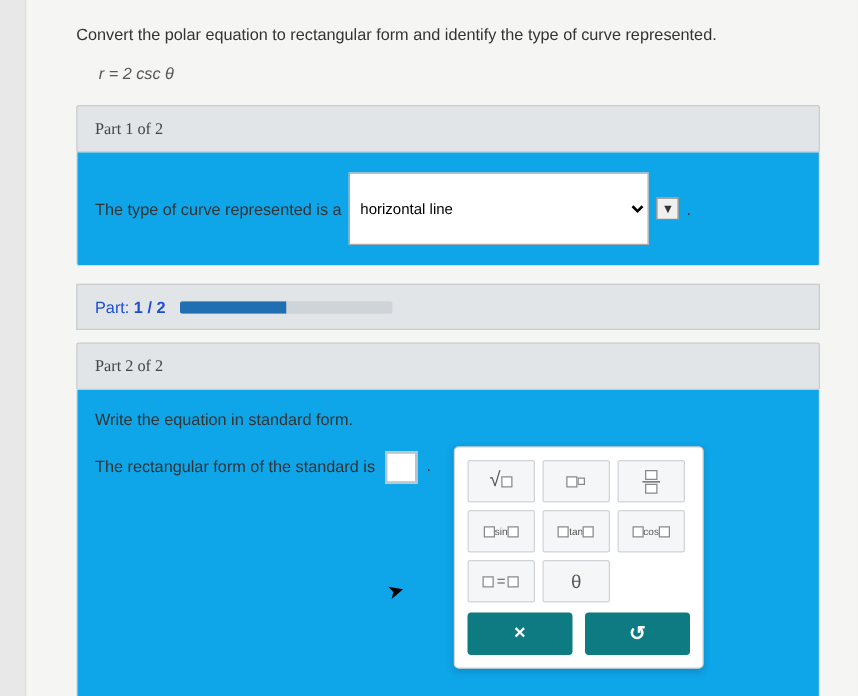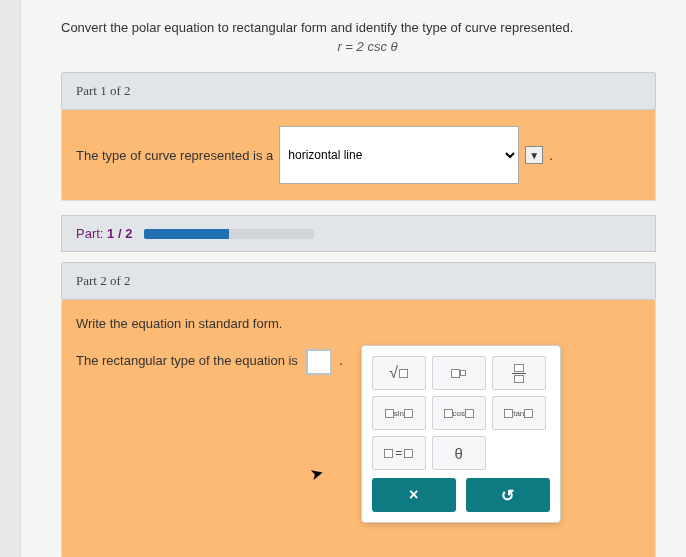--- a/index.html
+++ b/index.html
@@ -17,38 +17,37 @@
     margin: 0 0 0 20px;
     min-height: 557px;
     padding: 20px 30px 20px 40px;
     border-left: 1px solid #ddd;
   }
   .problem-statement {
     margin-bottom: 18px;
   }
   .equation {
     font-style: italic;
-    margin-top: 4px;
+    margin-top: 16px;
     margin-left: 18px;
     color: #555;
-    text-align: center;
   }
   .part-header {
     background: #e2e5e8;
     border: 1px solid #c9ccce;
     padding: 10px 14px;
     font-size: 13px;
     color: #444;
     border-radius: 2px;
     font-family: Liberation Serif, serif;
   }
   .part-body {
     border: 1px solid #dcdcdc;
     border-top: none;
-    background: #fdba74;
+    background: #0ea5e9;
     padding: 16px 14px;
     margin-bottom: 14px;
     border-radius: 0 0 2px 2px;
   }
   .select-wrap {
     display: inline-flex;
     align-items: center;
     gap: 6px;
   }
   select {
@@ -71,21 +70,21 @@
   }
   .progress-row {
     display: flex;
     align-items: center;
     gap: 12px;
     background: #e2e5e8;
     border: 1px solid #c9ccce;
     padding: 10px 14px;
     margin-bottom: 10px;
   }
-  .progress-label { color: #701a75; }
+  .progress-label { color: #1d4ed8; }
   .progress-label .bold { font-weight: bold; }
   .progress-bar {
     width: 170px;
     height: 10px;
     background: #cfd4d8;
     border-radius: 2px;
     overflow: hidden;
   }
   .progress-fill {
     height: 100%;
@@ -213,21 +212,21 @@
       <div class="progress-fill" style="width: 50%;"></div>
     </div>
   </div>
 
   <div class="part-header">Part 2 of 2</div>
   <div class="part-body" style="padding-bottom:34px;">
     <div>Write the equation in standard form.</div>
 
     <div class="answer-row">
       <div style="white-space:nowrap; padding-top:4px;">
-        <span>The rectangular type of the equation is</span>
+        <span>The rectangular form of the standard is</span>
         <span class="answer-box"></span>
         <span class="period">.</span>
       </div>
 
       <div class="palette">
         <div class="pal-grid">
           <div class="pal-btn">
             <span class="sqrt-sym">√</span>
                 <span class="ph"></span>
           </div>
@@ -243,26 +242,26 @@
             </span>
           </div>
 
           <div class="pal-btn">
             <span class="ph"></span>
                 <span class="sub">sin</span>
                 <span class="ph"></span>
           </div>
           <div class="pal-btn">
             <span class="ph"></span>
+                <span class="sub">tan</span>
+                <span class="ph"></span>
+          </div>
+          <div class="pal-btn">
+            <span class="ph"></span>
                 <span class="sub">cos</span>
-                <span class="ph"></span>
-          </div>
-          <div class="pal-btn">
-            <span class="ph"></span>
-                <span class="sub">tan</span>
                 <span class="ph"></span>
           </div>
 
           <div class="pal-btn">
             <span class="ph"></span>
                 <span style="margin:0 2px;">=</span>
                 <span class="ph"></span>
           </div>
           <div class="pal-btn">
             <span style="font-size:15px;">θ</span>

